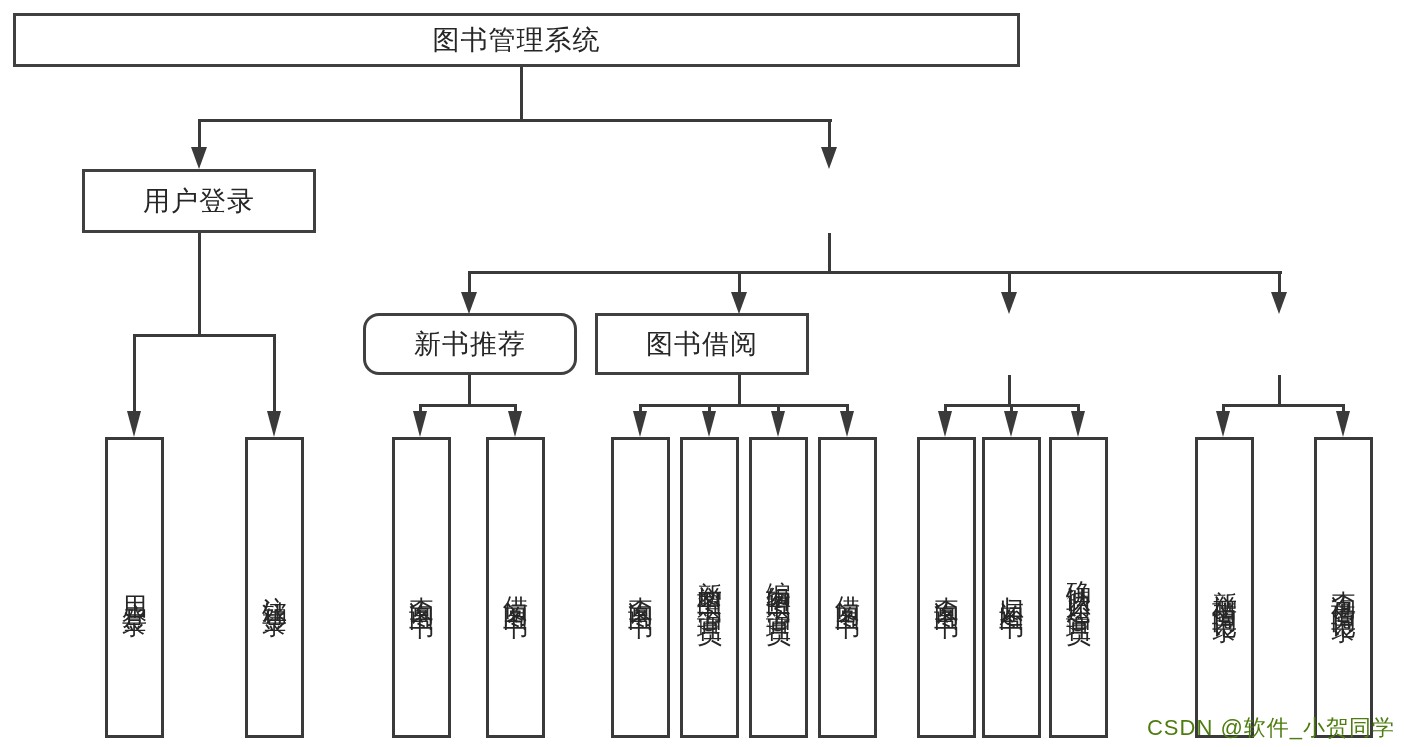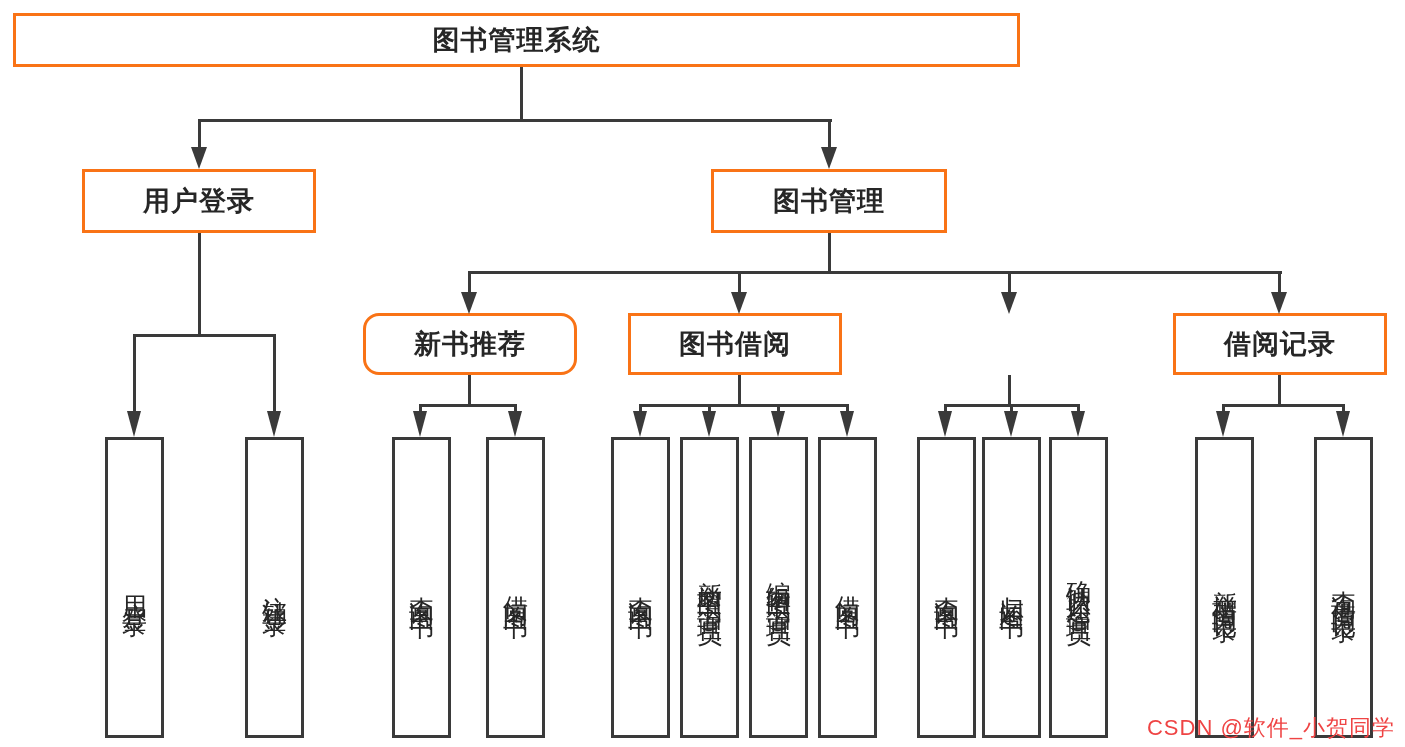--- a/index.html
+++ b/index.html
@@ -13,29 +13,28 @@
     width: 1405px;
     height: 747px;
     background: #ffffff;
     overflow: hidden;
     color: #262626;
   }
   
   .box {
     position: absolute;
     box-sizing: border-box;
-    border: 3px solid #f97316;
+    border: 3px solid #404040;
     background: #ffffff;
     display: flex;
     align-items: center;
     justify-content: center;
     font-size: 27px;
     letter-spacing: 1px;
     color: #262626;
-    font-weight: bold;
   }
   
   .leaf {
     position: absolute;
     box-sizing: border-box;
     border: 3px solid #3a3a3a;
     background: #ffffff;
     top: 437px;
     width: 59px;
     height: 301px;
@@ -64,37 +63,35 @@
     border-left-width: 7px;
     border-right-width: 7px;
     border-top-width: 26px;
   }
   .watermark {
     position: absolute;
     right: 10px;
     bottom: 4px;
     font-size: 22px;
     letter-spacing: 1px;
-    color: #ef4444;
+    color: #4d7c0f;
     white-space: nowrap;
   }
 </style>
 </head>
 <body>
 
 <div class="canvas">
 
   <div class="box" style="left:13px; top:13px; width:1007px; height:54px;">图书管理系统</div>
 
   <div class="box" style="left:82px; top:169px; width:234px; height:64px;">用户登录</div>
-  <div class="box" style="left:711px; top:169px; width:236px; height:64px;">图书管理</div>
 
   <div class="box" style="left:363px; top:313px; width:214px; height:62px;border-radius:16px;">新书推荐</div>
-  <div class="box" style="left:628px; top:313px; width:214px; height:62px;">图书借阅</div>
-  <div class="box" style="left:1173px; top:313px; width:214px; height:62px;">借阅记录</div>
+  <div class="box" style="left:595px; top:313px; width:214px; height:62px;">图书借阅</div>
 
   <div class="leaf" style="left:105px;">用户登录</div>
   <div class="leaf" style="left:245px;">注销登录</div>
 
   <div class="leaf" style="left:392px;">查询图书</div>
   <div class="leaf" style="left:486px;">借阅图书</div>
 
   <div class="leaf" style="left:611px;">查询图书</div>
   <div class="leaf" style="left:680px;">新增图书（管理员）</div>
   <div class="leaf" style="left:749px;">编辑图书（管理员）</div>

